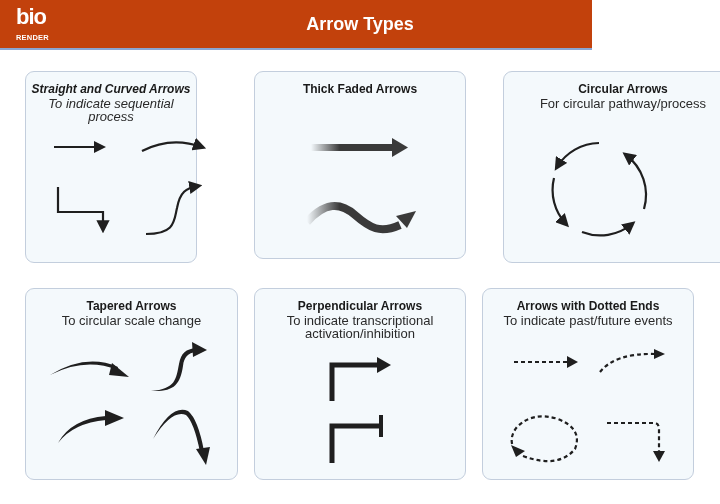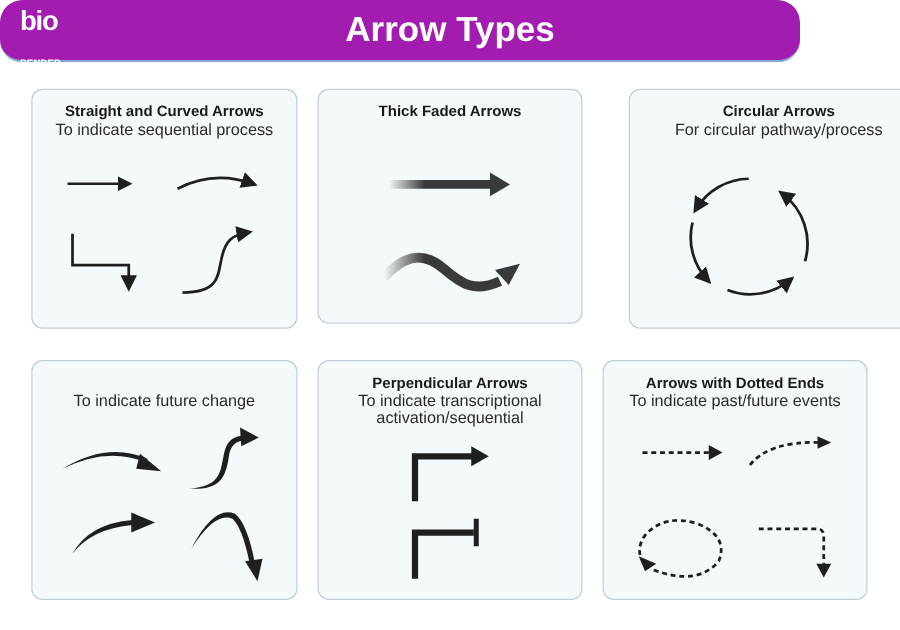--- a/index.html
+++ b/index.html
@@ -1,29 +1,29 @@
 <!DOCTYPE html>
 <html><head>
   <meta charset="utf-8">
   <style>
     html, body { margin: 0; padding: 0; }
     body {
       width: 720px; height: 504px; background: #ffffff;
       font-family: "Liberation Sans", sans-serif; position: relative; overflow: hidden;
     }
     .header {
-      position: absolute; left: 0; top: 0; width: 640px; height: 50px;
-      background: #a21caf; border-bottom: 2px solid #8aa5d2; box-sizing: border-box; border-radius: 18px;
+      position: absolute; left: 0; top: 0; width: 592px; height: 50px;
+      background: #c2410c; border-bottom: 2px solid #8aa5d2; box-sizing: border-box;
     }
     .logo { position: absolute; left: 14px; top: 8px; width: 40px; height: 36px; color: #fff; }
     .logo-bio { position: absolute; left: 2px; top: -2px; font-size: 22px; font-weight: bold; letter-spacing: -1px; line-height: 22px; }
-    .logo-render { position: absolute; left: 2px; top: 38px; font-size: 7.5px; font-weight: bold; letter-spacing: 0.2px; }
+    .logo-render { position: absolute; left: 2px; top: 25px; font-size: 7.5px; font-weight: bold; letter-spacing: 0.2px; }
     .title {
       position: absolute; left: 0; top: 0; width: 720px; height: 48px; line-height: 48px;
-      text-align: center; color: #fff; font-size: 28px; font-weight: bold;
+      text-align: center; color: #fff; font-size: 18px; font-weight: bold;
     }
     .card {
       position: absolute; background: #f4f9fc; border: 1.5px solid #c3cedd; border-radius: 9px; box-sizing: border-box;
     }
     .card-title {
       position: absolute; left: 0; width: 100%; top: 10px; text-align: center;
       font-size: 12px; font-weight: bold; color: #1a1a1a;
     }
     .card-sub {
       position: absolute; left: 0; width: 100%; top: 25px; text-align: center;
@@ -35,21 +35,21 @@
 <body>
 
 <div class="header">
   <div class="logo">
     <span class="logo-bio">bio</span>
     <span class="logo-render">RENDER</span>
   </div>
   <div class="title">Arrow Types</div>
 </div>
 
-<div class="card" style="left:25px;top:71px;width:213px;height:192px;">
+<div class="card" style="left:25px;top:71px;width:172px;height:192px;font-style:italic;">
   <div class="card-title">Straight and Curved Arrows</div>
   <div class="card-sub">To indicate sequential process</div>
   <svg width="213" height="192">
     <defs>
         <marker id="ah1" markerWidth="6" markerHeight="6" refX="4" refY="3" orient="auto" markerUnits="strokeWidth">
           <path d="M0,0 L6,3 L0,6 Z" fill="#1f1f1f"></path>
         </marker>
       </defs>
     <g>
         <line x1="28" y1="75" x2="76" y2="75" stroke="#1f1f1f" stroke-width="2" marker-end="url(#ah1)"></line>
@@ -104,21 +104,22 @@
     <g fill="none" stroke="#1f1f1f" stroke-width="2.2">
       <path d="M95,71 A50,50 0 0 0 53,95" marker-end="url(#ah3)"></path>
       <path d="M50,106 A50,50 0 0 0 62,152" marker-end="url(#ah3)"></path>
       <path d="M78,160 A50,50 0 0 0 128,152" marker-end="url(#ah3)"></path>
       <path d="M140,137 A50,50 0 0 0 122,83" marker-end="url(#ah3)"></path>
     </g>
   </svg>
 </div>
 
 <div class="card" style="left:25px;top:288px;width:213px;height:192px;">
-  <div class="card-sub">To indicate future change</div>
+  <div class="card-title">Tapered Arrows</div>
+  <div class="card-sub">To circular scale change</div>
   <svg width="213" height="192">
     <g fill="#1f1f1f">
       <path d="M24,86 Q60,64 92,78 L91,81 Q60,68 24,86 Z"></path>
       <path d="M86,74 L103,88 L83,86 Z"></path>
     </g>
     <g fill="#1f1f1f">
       <path d="M125,102 C150,100 150,90 153,75 C155,64 160,60 170,59 L170,63 C162,64 158,68 157,77 C154,96 148,103 125,102 Z"></path>
       <path d="M166,53 L181,61 L167,68 Z"></path>
     </g>
     <g fill="#1f1f1f">
@@ -127,21 +128,21 @@
     </g>
     <g fill="#1f1f1f">
       <path d="M127,150 Q145,115 162,122 Q172,130 178,162 L174,163 Q168,133 160,126 Q146,120 127,150 Z"></path>
       <path d="M170,160 L184,158 L180,176 Z"></path>
     </g>
   </svg>
 </div>
 
 <div class="card" style="left:254px;top:288px;width:212px;height:192px;padding-left:47px;">
   <div class="card-title">Perpendicular Arrows</div>
-  <div class="card-sub">To indicate transcriptional activation/sequential</div>
+  <div class="card-sub">To indicate transcriptional activation/inhibition</div>
   <svg width="212" height="192">
     <g>
       <path d="M77,112 L77,76 L124,76" fill="none" stroke="#1f1f1f" stroke-width="5"></path>
       <path d="M122,68 L136,76 L122,84 Z" fill="#1f1f1f"></path>
     </g>
     <g>
       <path d="M77,174 L77,137 L124,137" fill="none" stroke="#1f1f1f" stroke-width="5"></path>
       <line x1="126" y1="126" x2="126" y2="148" stroke="#1f1f1f" stroke-width="4"></line>
     </g>
   </svg>

